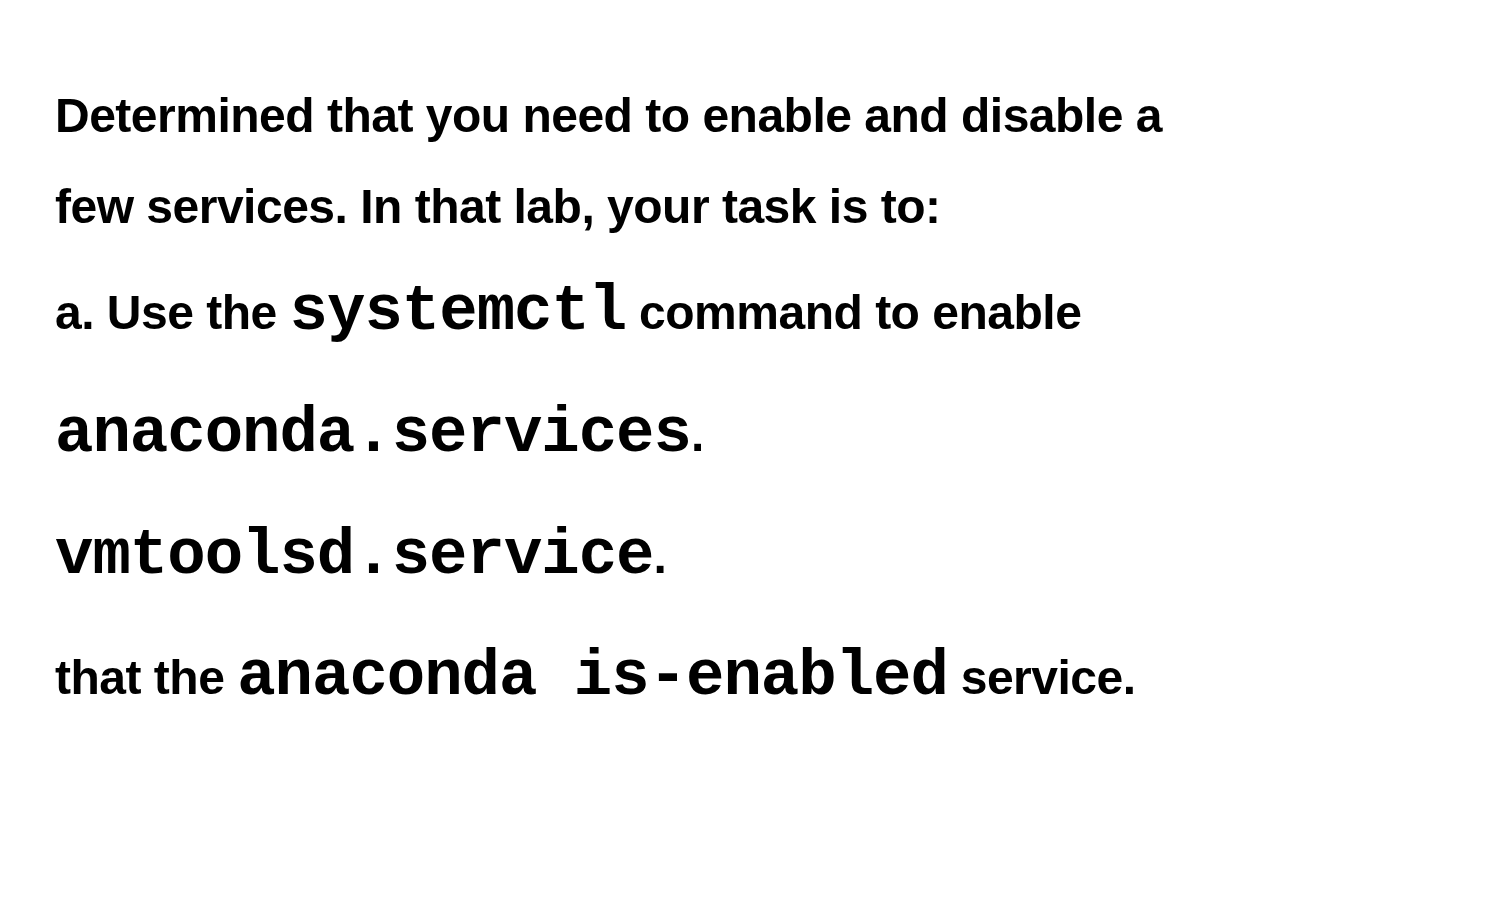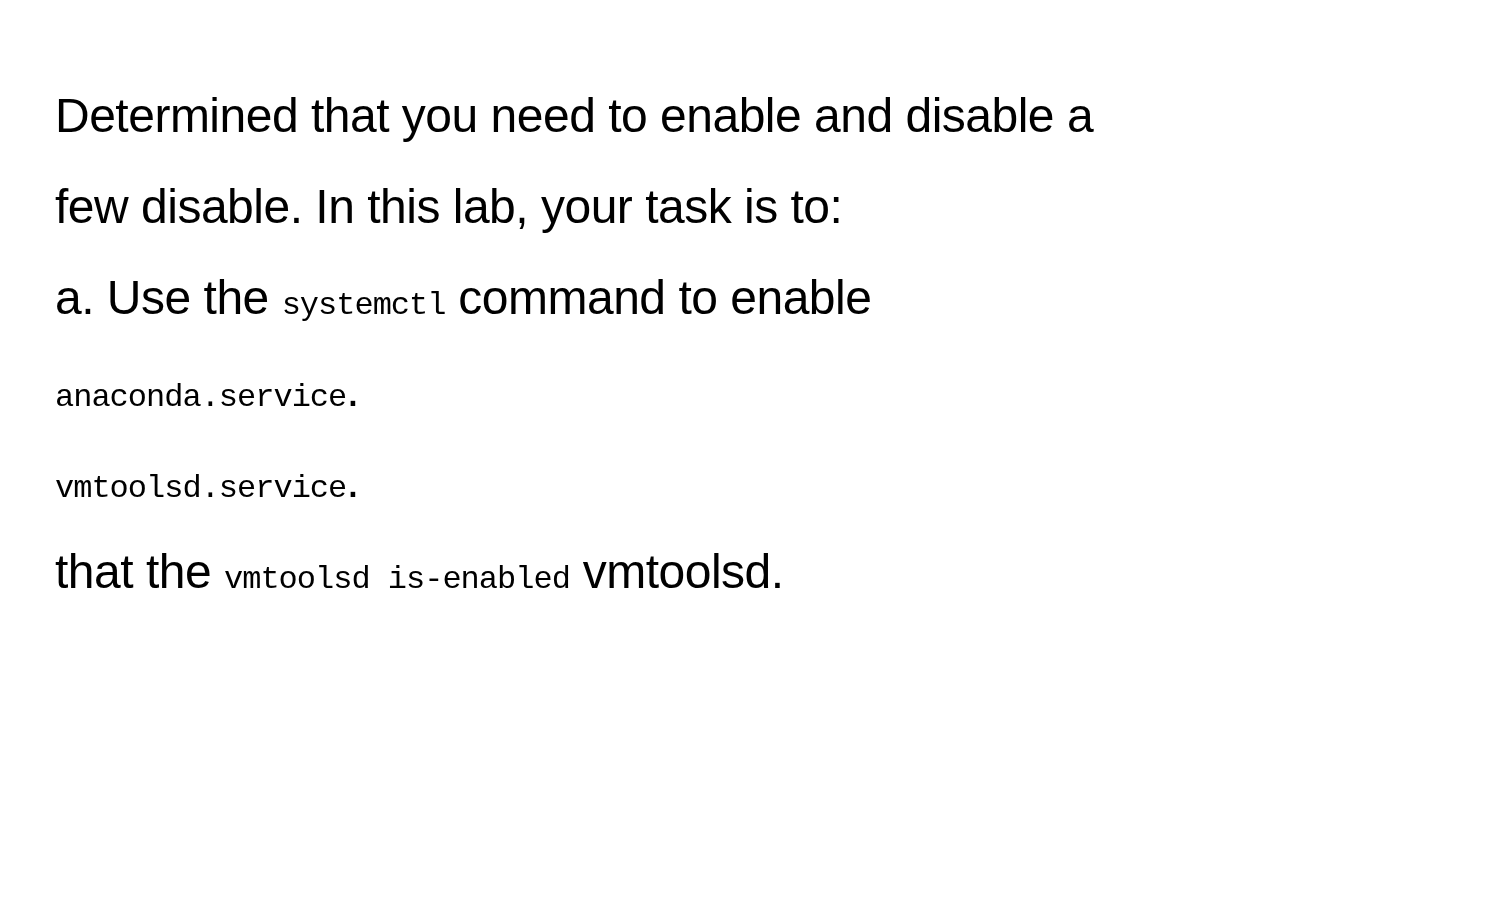--- a/index.html
+++ b/index.html
@@ -11,35 +11,35 @@
       width: 1500px;
       height: 904px;
       background: #ffffff;
       font-family: -apple-system, BlinkMacSystemFont, "Segoe UI", Helvetica, Arial, sans-serif;
       padding: 70px 55px 55px 55px;
       color: #000000;
     }
     .content {
       font-size: 48px;
       line-height: 1.9;
-      font-weight: 400;
+      font-weight: 700;
       letter-spacing: -0.5px;
     }
     .mono {
       font-family: "Courier New", Courier, monospace;
-      font-size: 32px;
+      font-size: 64px;
       letter-spacing: -1px;
     }
     p {
       margin: 0;
     }
   </style>
 </head>
 <body>
 
 <div class="content">
   <p>Determined that you need to enable and disable a</p>
-  <p>few disable. In this lab, your task is to:</p>
+  <p>few services. In that lab, your task is to:</p>
   <p><span>a. Use the </span><span class="mono">systemctl</span><span> command to enable</span></p>
-  <p><span class="mono">anaconda.service</span><span>.</span></p>
+  <p><span class="mono">anaconda.services</span><span>.</span></p>
   <p><span class="mono">vmtoolsd.service</span><span>.</span></p>
-  <p><span>that the </span><span class="mono">vmtoolsd is-enabled</span><span> vmtoolsd.</span></p>
+  <p><span>that the </span><span class="mono">anaconda is-enabled</span><span> service.</span></p>
 </div>
 
 </body></html>

